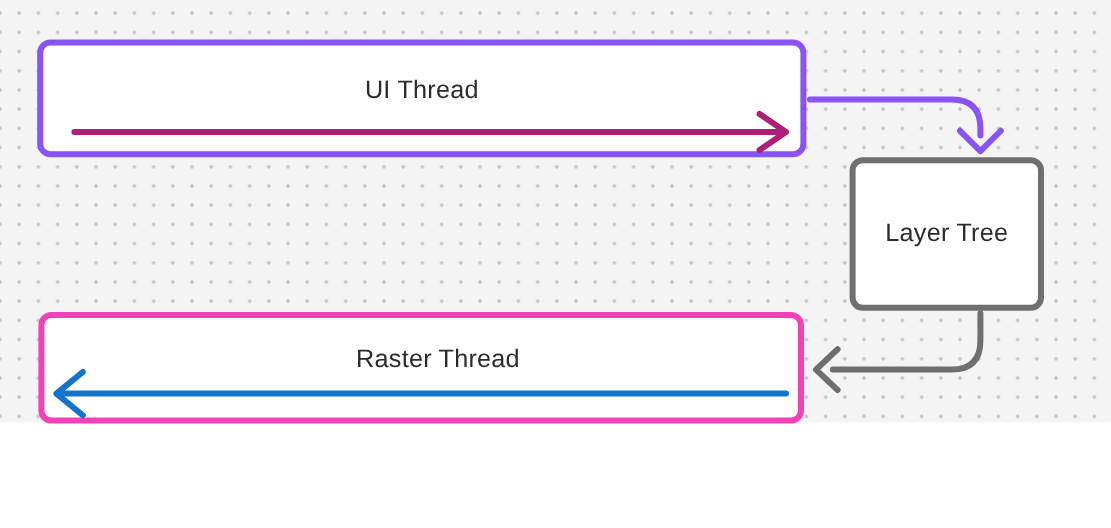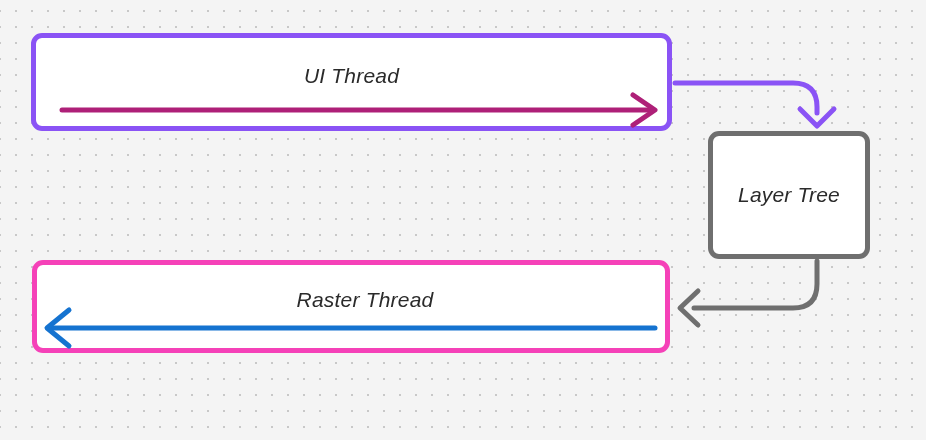--- a/index.html
+++ b/index.html
@@ -4,26 +4,25 @@
 <style>
   * { box-sizing: border-box; margin: 0; padding: 0; }
   html, body { width: 926px; height: 440px; }
   body {
     font-family: "Liberation Sans", sans-serif;
     overflow: hidden;
   }
   .canvas {
     position: relative;
     width: 926px;
-    height: 440px;
+    height: 352px;
     background-color: #F4F4F4;
     background-image: radial-gradient(circle, #C8C8C8 1.3px, transparent 1.5px);
     background-size: 16px 16px;
     background-position: 8px 3px;
-    font-style: italic;
   }
   .node {
     position: absolute;
     background: #FFFFFF;
     border: 5px solid #888;
     border-radius: 11px;
     display: flex;
     align-items: center;
     justify-content: center;
     z-index: 1;

